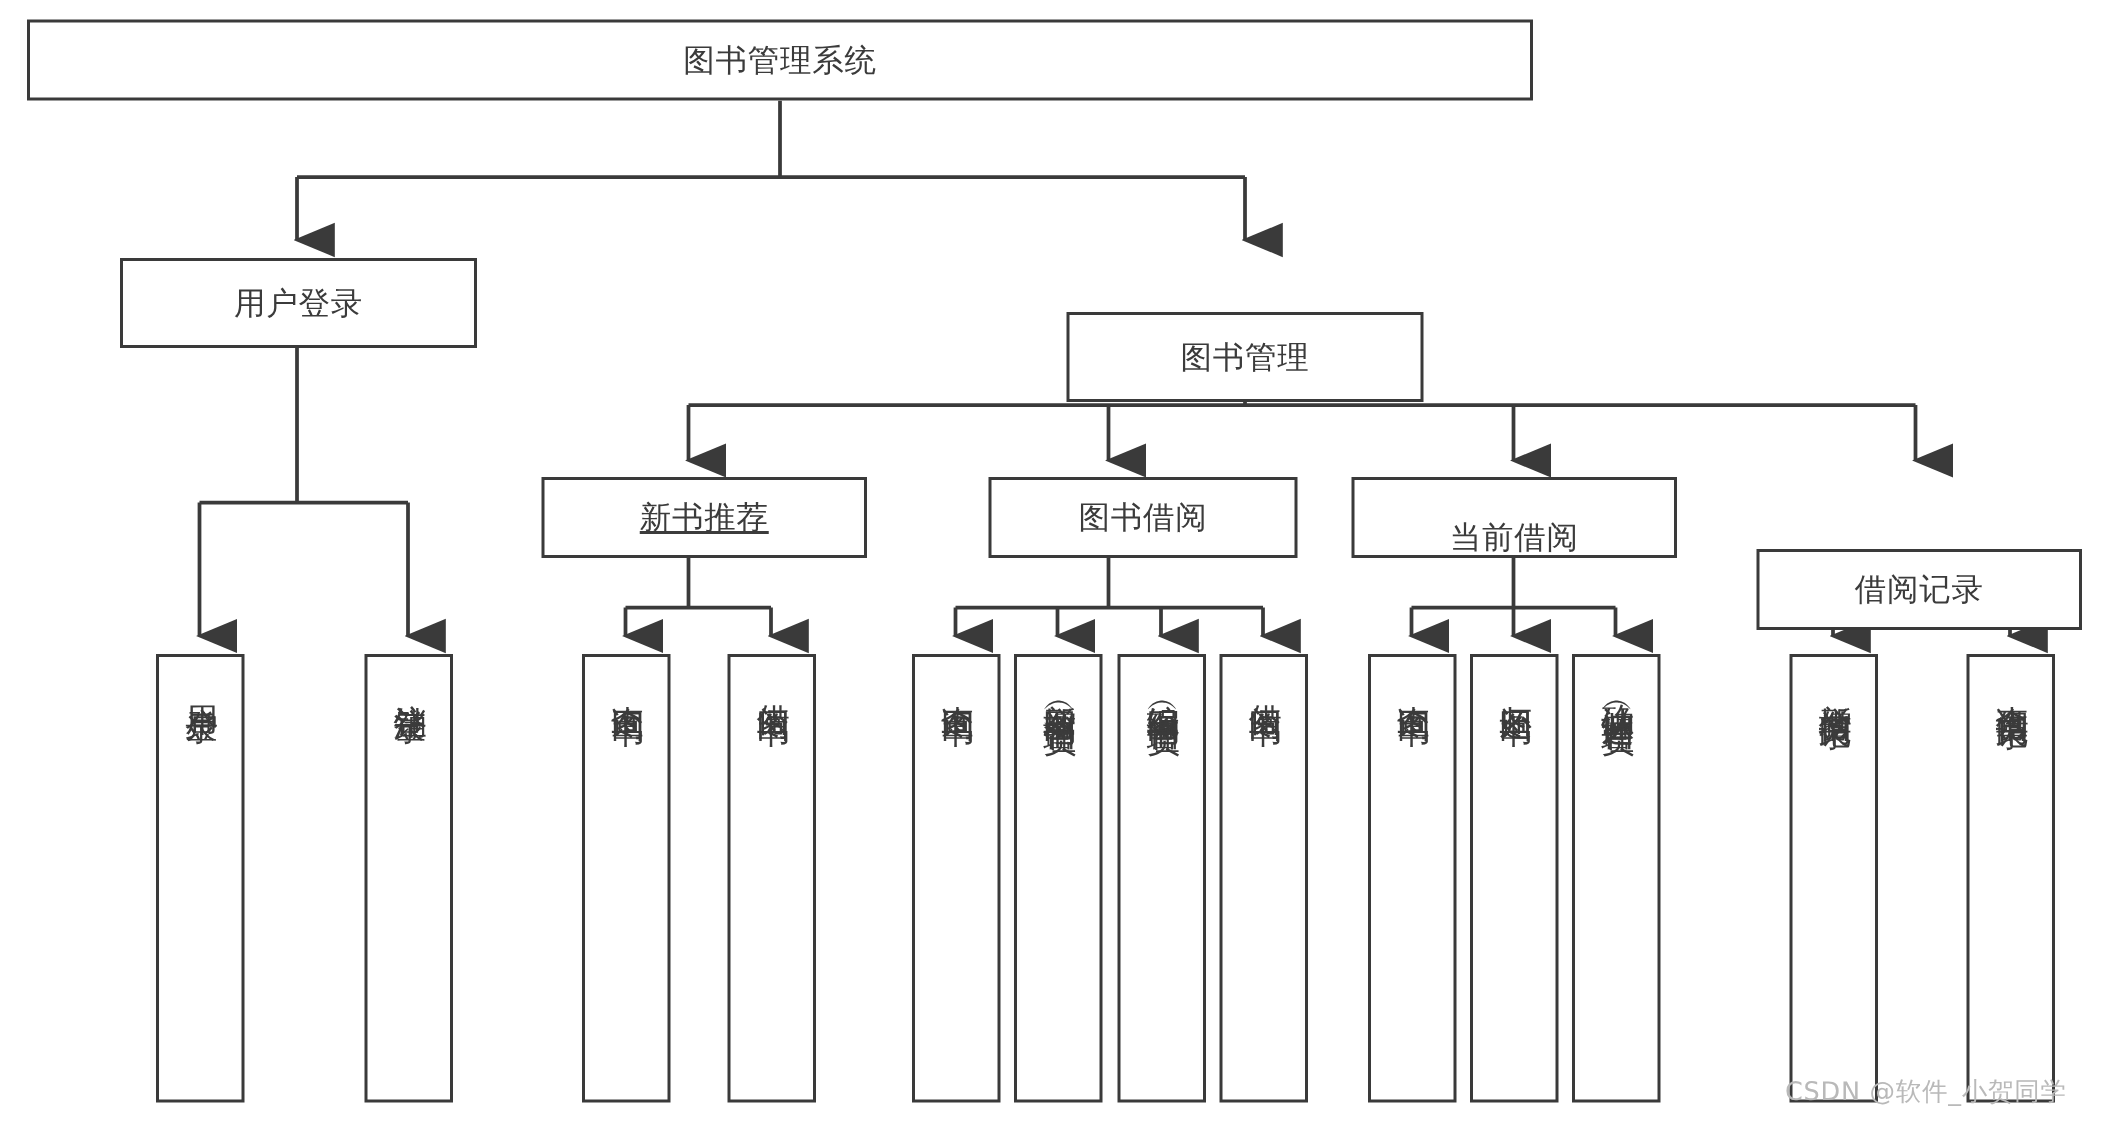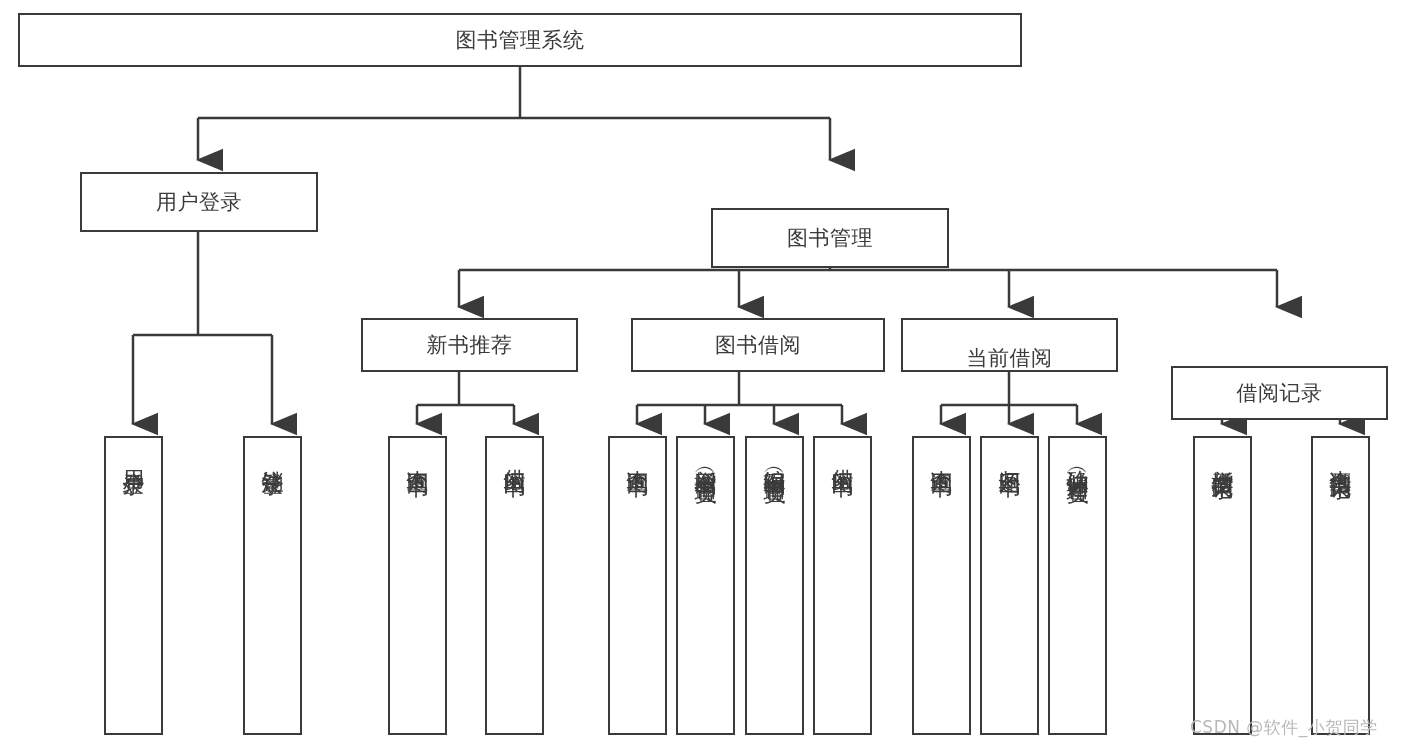--- a/index.html
+++ b/index.html
@@ -128,24 +128,24 @@
     <span class="node-label">图书管理系统</span>
   </div>
 
   <div class="node-box" style="left:80px; top:172px; width:238px; height:60px;">
     <span class="node-label">用户登录</span>
   </div>
   <div class="node-box" style="left:711px; top:172px; width:238px; height:60px;margin-top:36px;">
     <span class="node-label">图书管理</span>
   </div>
 
-  <div class="node-box" style="left:361px; top:318px; width:217px; height:54px;">
+  <div class="node-box" style="left:361px; top:318px; width:217px; height:54px;text-decoration:underline;">
     <span class="node-label">新书推荐</span>
   </div>
-  <div class="node-box" style="left:631px; top:318px; width:254px; height:54px;">
+  <div class="node-box" style="left:659px; top:318px; width:206px; height:54px;">
     <span class="node-label">图书借阅</span>
   </div>
   <div class="node-box" style="left:901px; top:318px; width:217px; height:54px;align-items:flex-end;">
     <span class="node-label">当前借阅</span>
   </div>
   <div class="node-box" style="left:1171px; top:318px; width:217px; height:54px;margin-top:48px;">
     <span class="node-label">借阅记录</span>
   </div>
 
   <div class="node-box vertical" style="left:104px; top:436px; width:59px; height:299px;">

